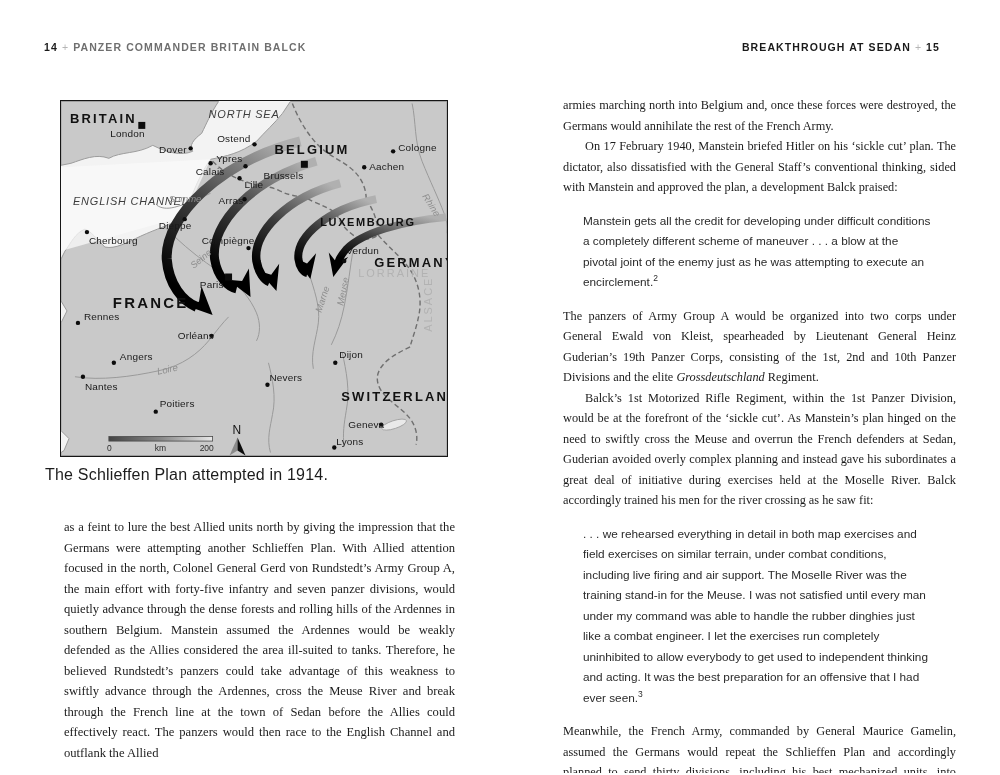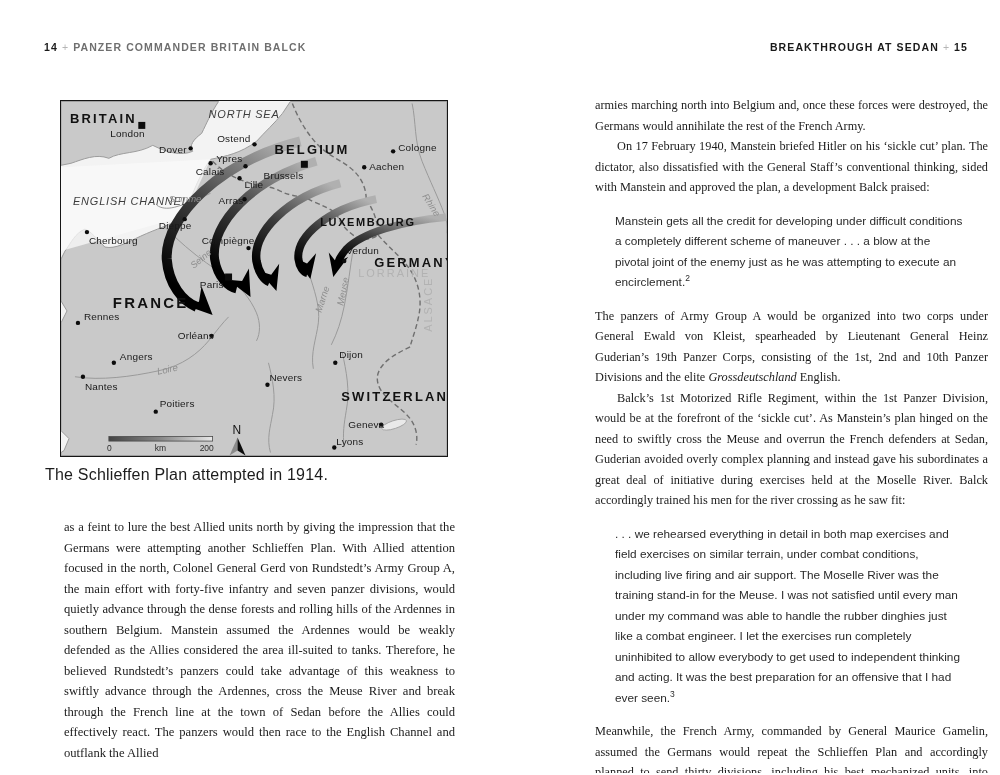--- a/index.html
+++ b/index.html
@@ -1,28 +1,28 @@
 <!DOCTYPE html>
 <html><head>
 <meta charset="utf-8">
 <style>
   html,body{margin:0;padding:0;}
   body{width:1000px;height:775px;background:#ffffff;overflow:hidden;position:relative;
        font-family:"Liberation Sans",sans-serif;}
   .header{position:absolute;top:41px;font-size:10.5px;font-weight:bold;letter-spacing:1.1px;
           white-space:nowrap;}
   .header-left{left:44px;}
-  .header-right{right:32px;text-align:right;}
+  .header-right{right:60px;text-align:right;}
   .hdr-page{color:#1a1a1a;}
   .hdr-div{color:#b5b5b5;font-weight:normal;padding:0 4px;}
   .hdr-title-gray{color:#6f6f6f;}
   .hdr-title-dark{color:#1a1a1a;}
 
   .left-col{position:absolute;left:44px;top:0;width:391px;height:775px;}
-  .right-col{position:absolute;left:563px;top:95px;width:393px;height:678px;overflow:hidden;margin-left:32px;}
+  .right-col{position:absolute;left:563px;top:95px;width:393px;height:678px;overflow:hidden;}
 
   .map-frame{position:absolute;left:16px;top:100px;width:386px;height:355px;border:1.5px solid #161616;
              background:#f3f3f3;}
   .caption{position:absolute;left:1px;top:466px;font-size:16px;color:#1c1c1c;letter-spacing:0.2px;}
 
   .body-serif{font-family:"Liberation Serif",serif;color:#1b1b1b;text-align:justify;margin:0;}
   .left-body{position:absolute;left:0;top:517px;width:391px;font-size:12.6px;line-height:20.5px;margin-left:20px;}
   .right-col .body-serif{font-size:12.3px;line-height:20.5px;}
   .indent{text-indent:22px;}
   .quote{font-family:Liberation Sans, sans-serif;font-size:11.8px;line-height:20.5px;color:#2a2a2a;
@@ -215,21 +215,21 @@
 
 <div class="right-col">
   <p class="body-serif">armies marching north into Belgium and, once these forces were destroyed, the Germans would annihilate the rest of the French Army.</p>
   <p class="body-serif indent">On 17 February 1940, Manstein briefed Hitler on his ‘sickle cut’ plan. The dictator, also dissatisfied with the General Staff’s conventional thinking, sided with Manstein and approved the plan, a development Balck praised:</p>
 
   <div class="quote">
     <span>Manstein gets all the credit for developing under difficult conditions a completely different scheme of maneuver . . . a blow at the pivotal joint of the enemy just as he was attempting to execute an encirclement.</span><sup>2</sup>
   </div>
 
   <p class="body-serif">
-    <span>The panzers of Army Group A would be organized into two corps under General Ewald von Kleist, spearheaded by Lieutenant General Heinz Guderian’s 19th Panzer Corps, consisting of the 1st, 2nd and 10th Panzer Divisions and the elite </span><i>Grossdeutschland</i><span> English.</span>
+    <span>The panzers of Army Group A would be organized into two corps under General Ewald von Kleist, spearheaded by Lieutenant General Heinz Guderian’s 19th Panzer Corps, consisting of the 1st, 2nd and 10th Panzer Divisions and the elite </span><i>Grossdeutschland</i><span> Regiment.</span>
   </p>
   <p class="body-serif indent">Balck’s 1st Motorized Rifle Regiment, within the 1st Panzer Division, would be at the forefront of the ‘sickle cut’. As Manstein’s plan hinged on the need to swiftly cross the Meuse and overrun the French defenders at Sedan, Guderian avoided overly complex planning and instead gave his subordinates a great deal of initiative during exercises held at the Moselle River. Balck accordingly trained his men for the river crossing as he saw fit:</p>
 
   <div class="quote">
     <span>. . . we rehearsed everything in detail in both map exercises and field exercises on similar terrain, under combat conditions, including live firing and air support. The Moselle River was the training stand-in for the Meuse. I was not satisfied until every man under my command was able to handle the rubber dinghies just like a combat engineer. I let the exercises run completely uninhibited to allow everybody to get used to independent thinking and acting. It was the best preparation for an offensive that I had ever seen.</span><sup>3</sup>
   </div>
 
   <p class="body-serif">
     <span>Meanwhile, the French Army, commanded by General Maurice Gamelin, assumed the Germans would repeat the Schlieffen Plan and accordingly planned to send thirty divisions, including his best mechanized units, into Belgium and Holland to defend the Dyle River.</span>
   </p>

